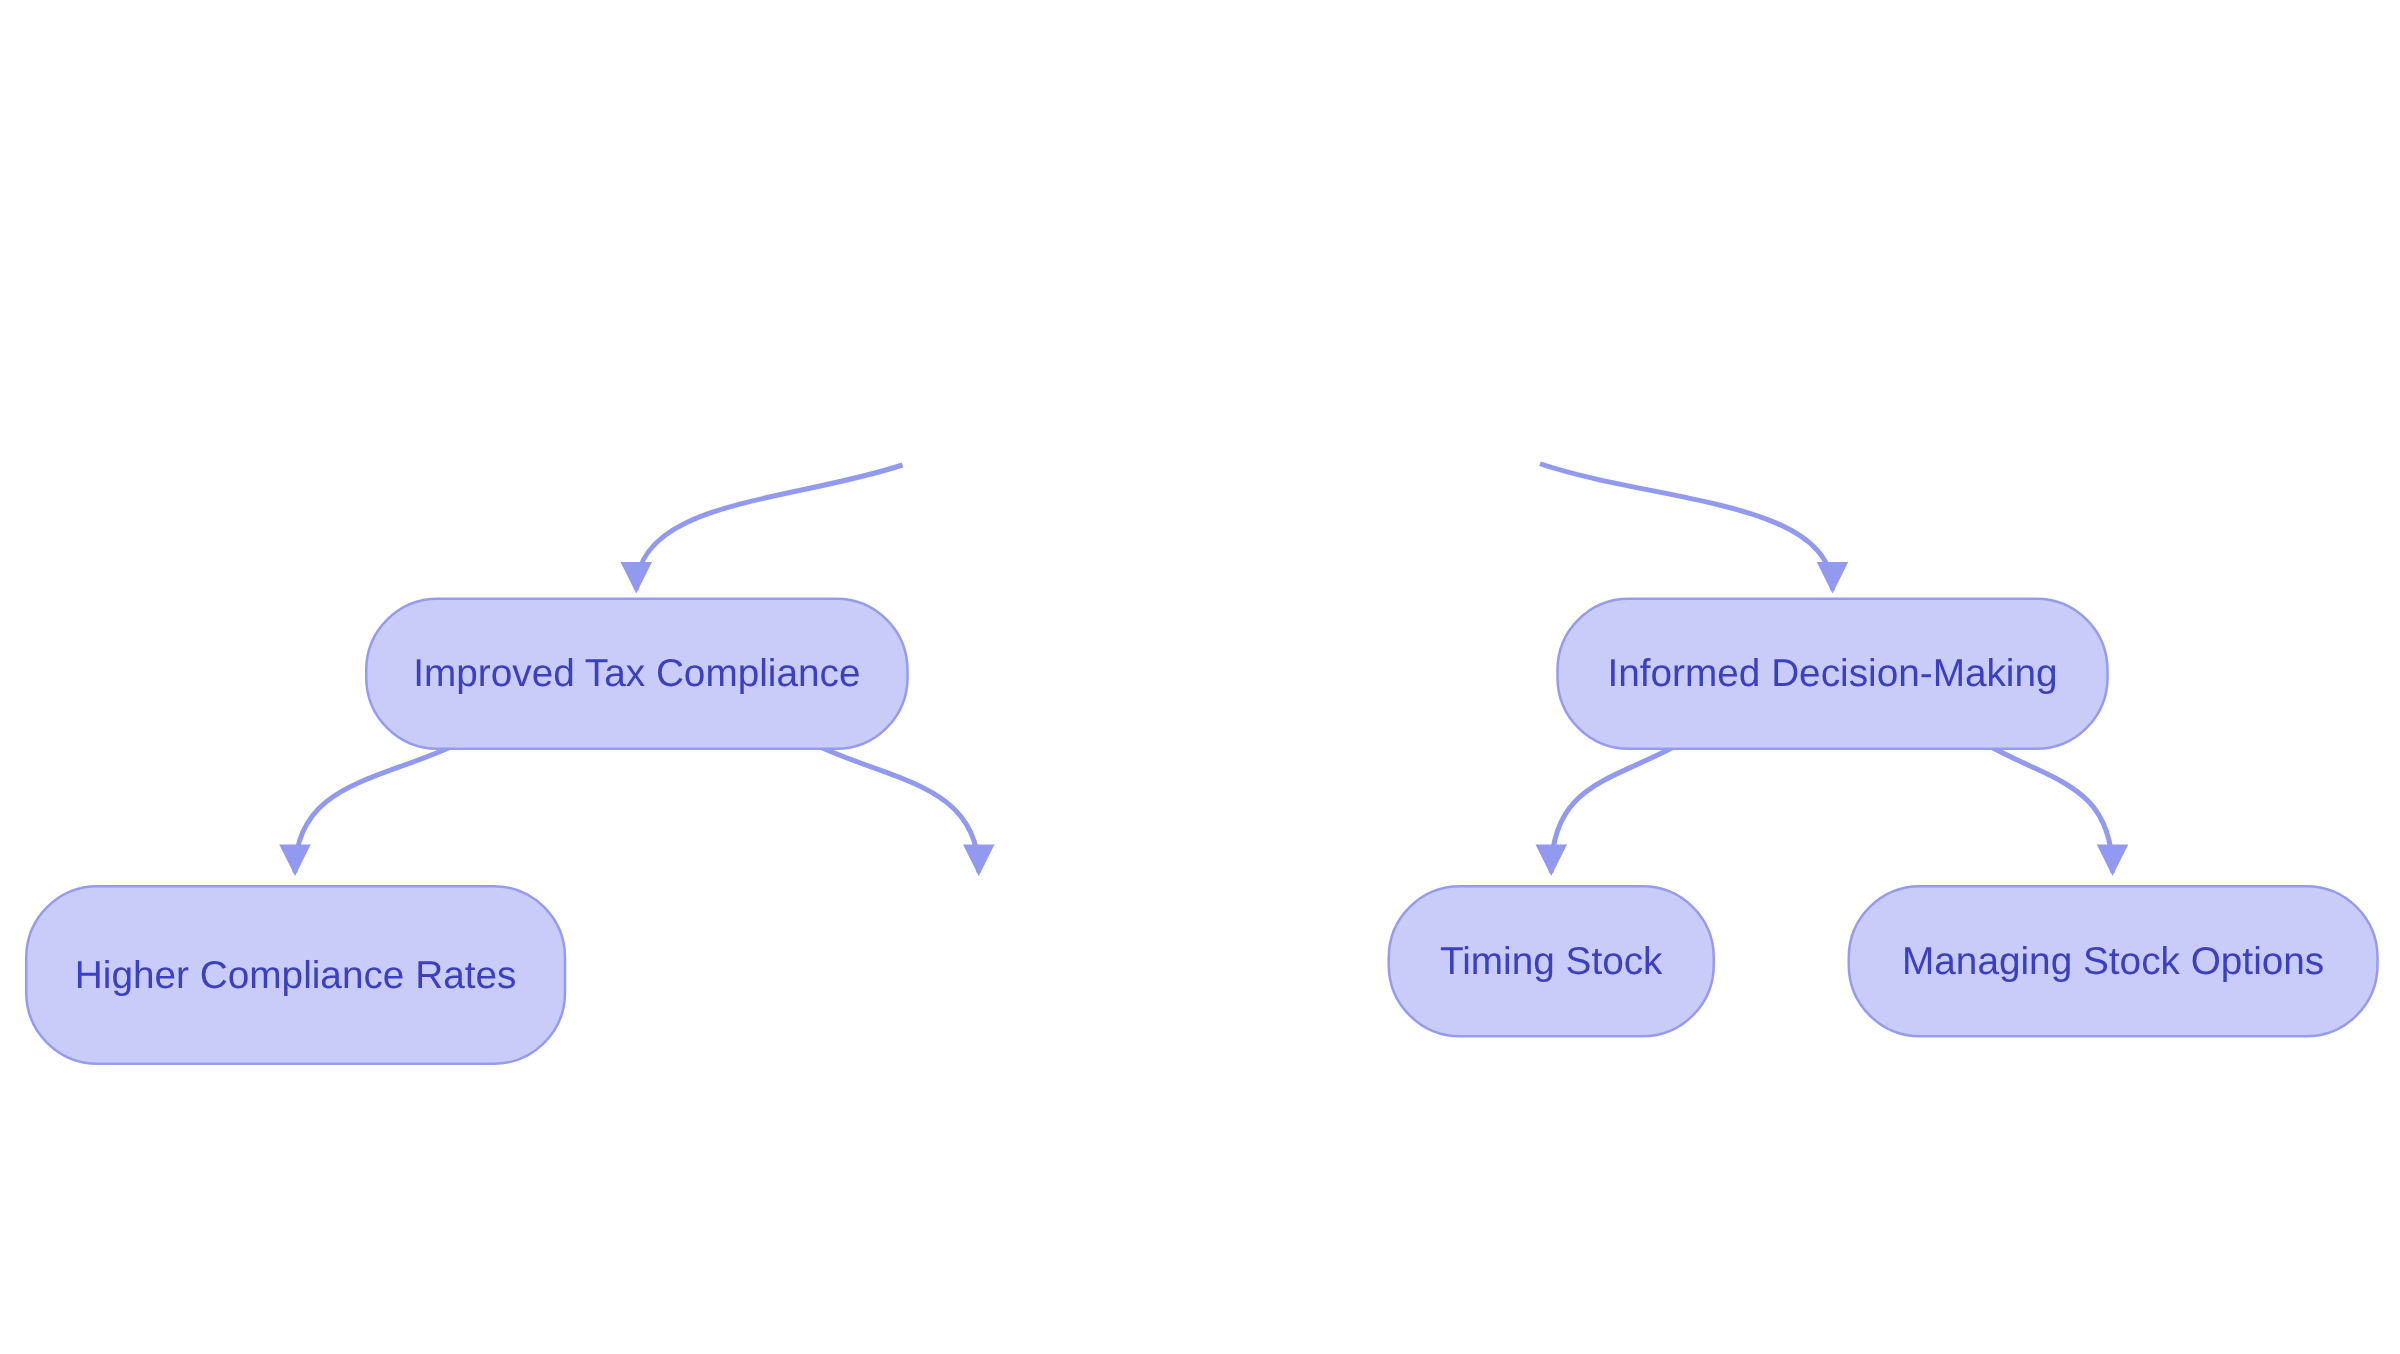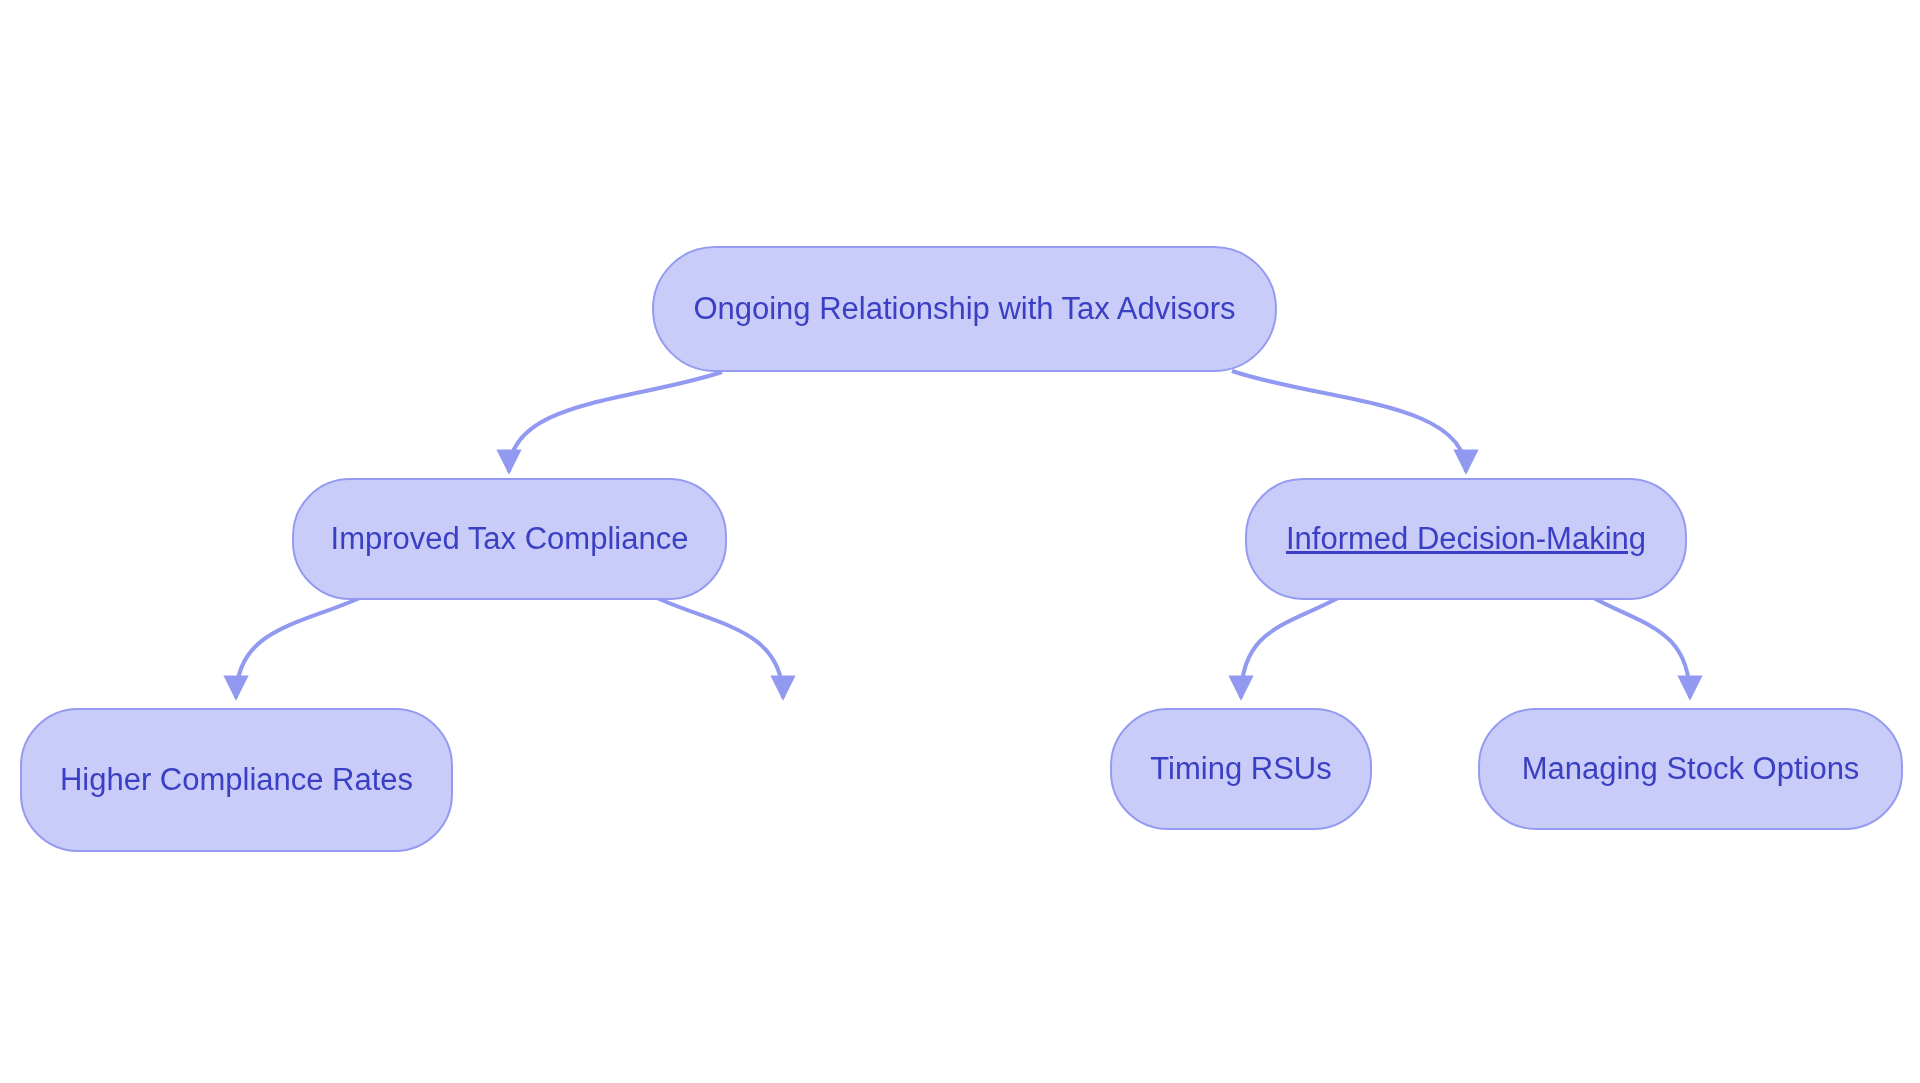--- a/index.html
+++ b/index.html
@@ -39,21 +39,21 @@
     border: 2px solid var(--node-border);
     border-radius: 58px;
     color: var(--node-text);
     font-size: 31px;
     line-height: 1.2;
     text-align: center;
     white-space: nowrap;
   }
   .node-root     { left: 652px;  top: 246px; width: 625px; height: 126px; border-radius: 63px; }
   .node-improved { left: 292px;  top: 478px; width: 435px; height: 122px; text-align: center; }
-  .node-informed { left: 1245px; top: 478px; width: 442px; height: 122px; text-decoration: underline; }
+  .node-informed { left: 1245px; top: 478px; width: 442px; height: 122px; }
   .node-higher   { left: 20px;   top: 708px; width: 433px; height: 144px; }
   .node-reduced  { left: 563px;  top: 708px; width: 440px; height: 122px; }
   .node-timing   { left: 1110px; top: 708px; width: 262px; height: 122px; }
   .node-managing { left: 1478px; top: 708px; width: 425px; height: 122px; }
 </style>
 </head>
 <body>
 
 <div class="canvas">
 
@@ -64,38 +64,35 @@
       </marker>
     </defs>
     <path class="edge" d="M 722 372 C 630 402, 509 400, 509 472" marker-end="url(#arrow)"></path>
     <path class="edge" d="M 1232 371 C 1325 402, 1466 400, 1466 472" marker-end="url(#arrow)"></path>
     <path class="edge" d="M 362 597 C 300 625, 236 628, 236 698" marker-end="url(#arrow)"></path>
     <path class="edge" d="M 655 597 C 715 625, 783 628, 783 698" marker-end="url(#arrow)"></path>
     <path class="edge" d="M 1340 597 C 1288 625, 1241 628, 1241 698" marker-end="url(#arrow)"></path>
     <path class="edge" d="M 1592 597 C 1642 625, 1690 628, 1690 698" marker-end="url(#arrow)"></path>
   </svg>
 
-  <div class="node node-root">
-    <span>Ongoing Relationship with Tax Advisors</span>
-  </div>
 
   <div class="node node-improved">
     <span>Improved Tax Compliance</span>
   </div>
 
   <div class="node node-informed">
     <span>Informed Decision-Making</span>
   </div>
 
   <div class="node node-higher">
     <span>Higher Compliance Rates</span>
   </div>
 
 
   <div class="node node-timing">
-    <span>Timing RSUs</span>
+    <span>Timing Stock</span>
   </div>
 
   <div class="node node-managing">
     <span>Managing Stock Options</span>
   </div>
 
 </div>
 
 </body></html>

